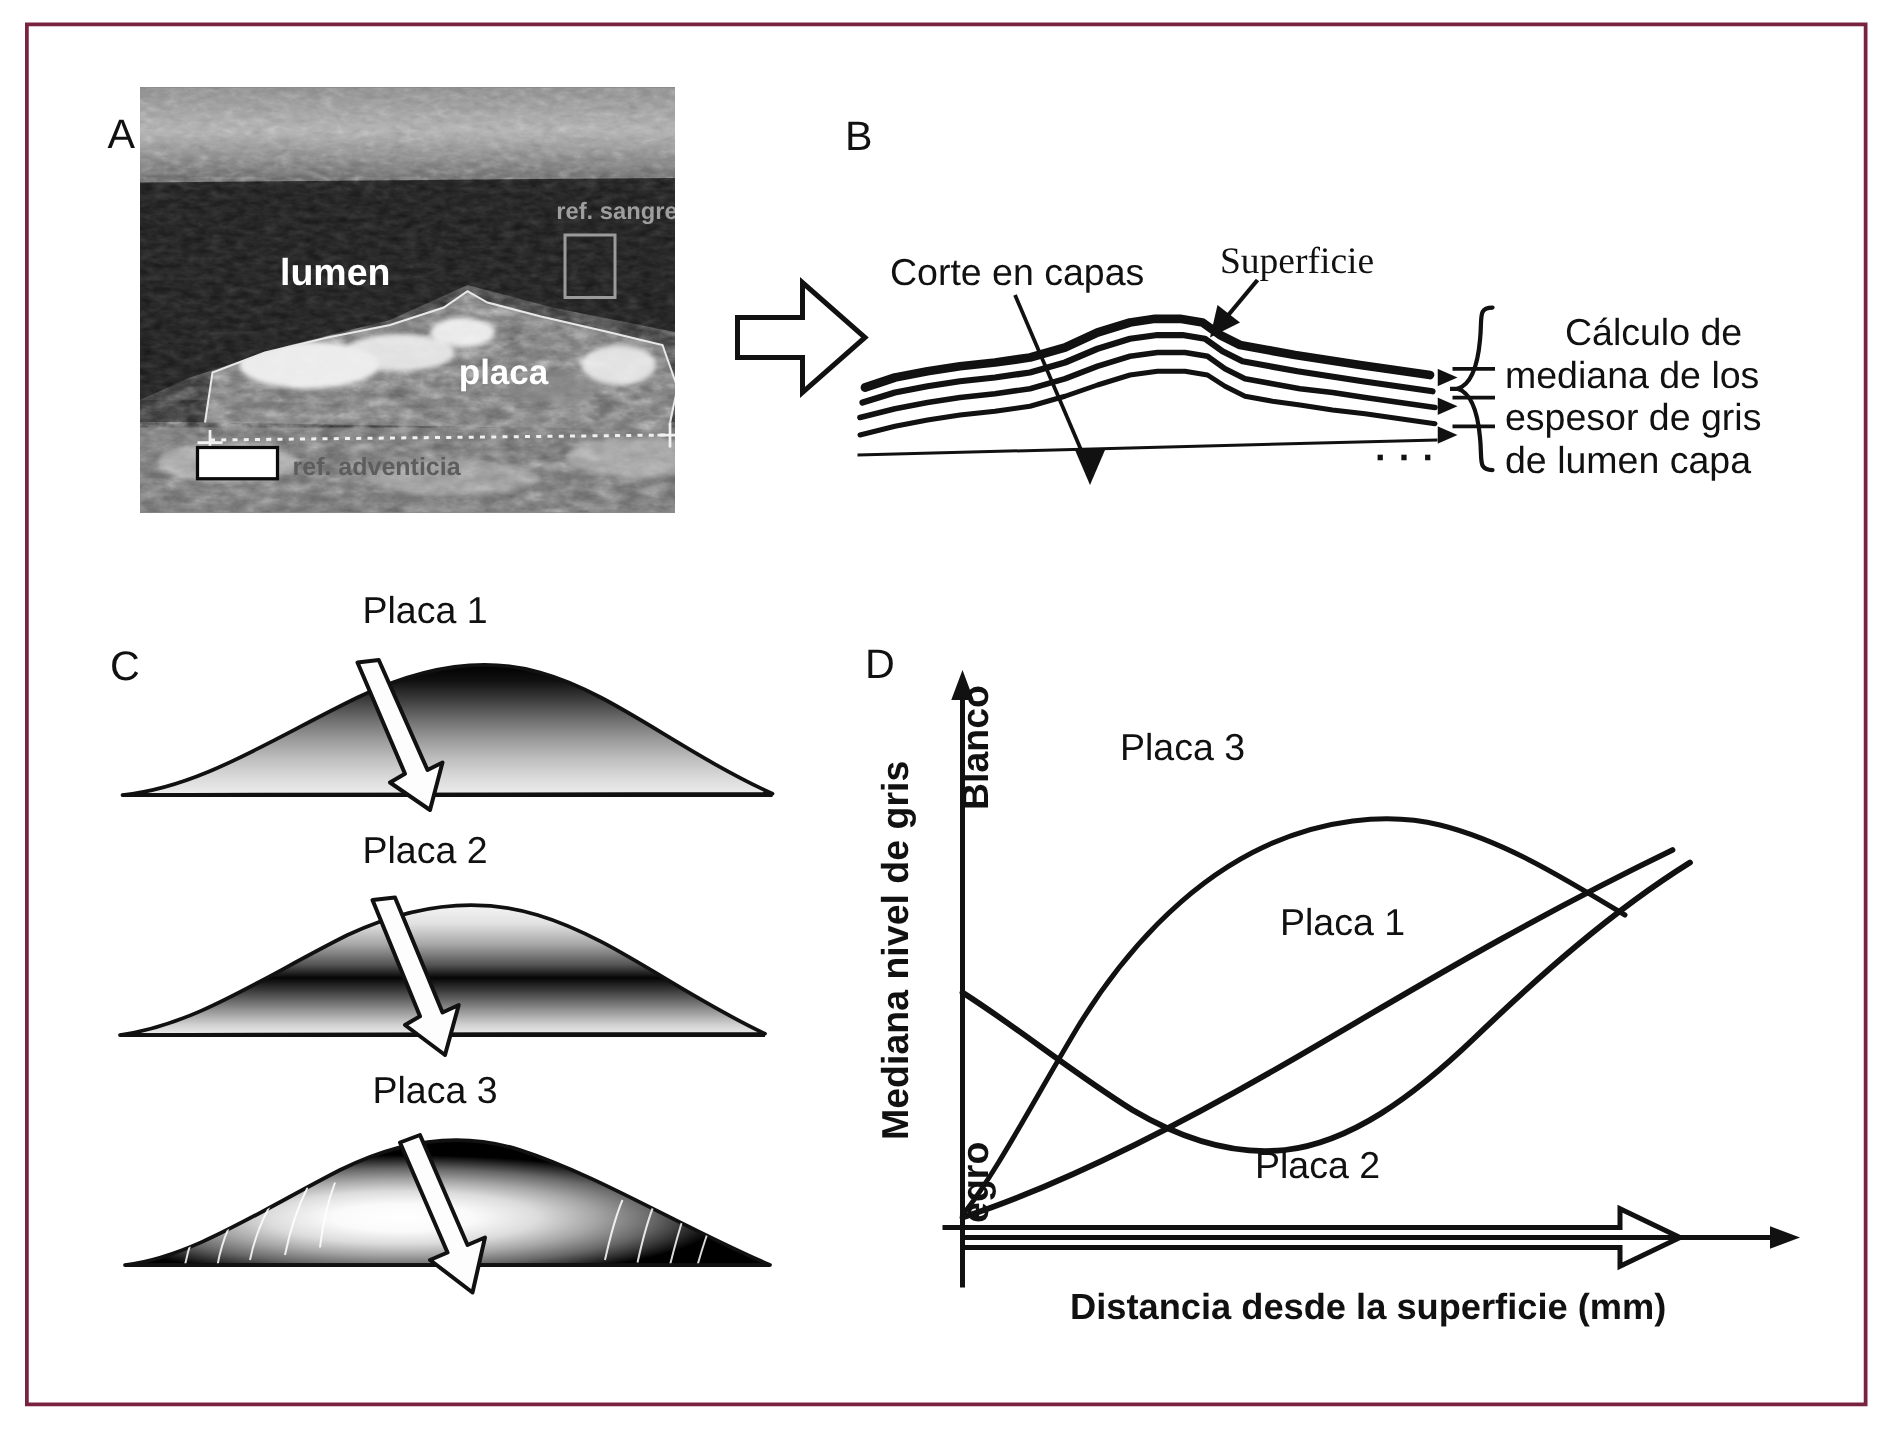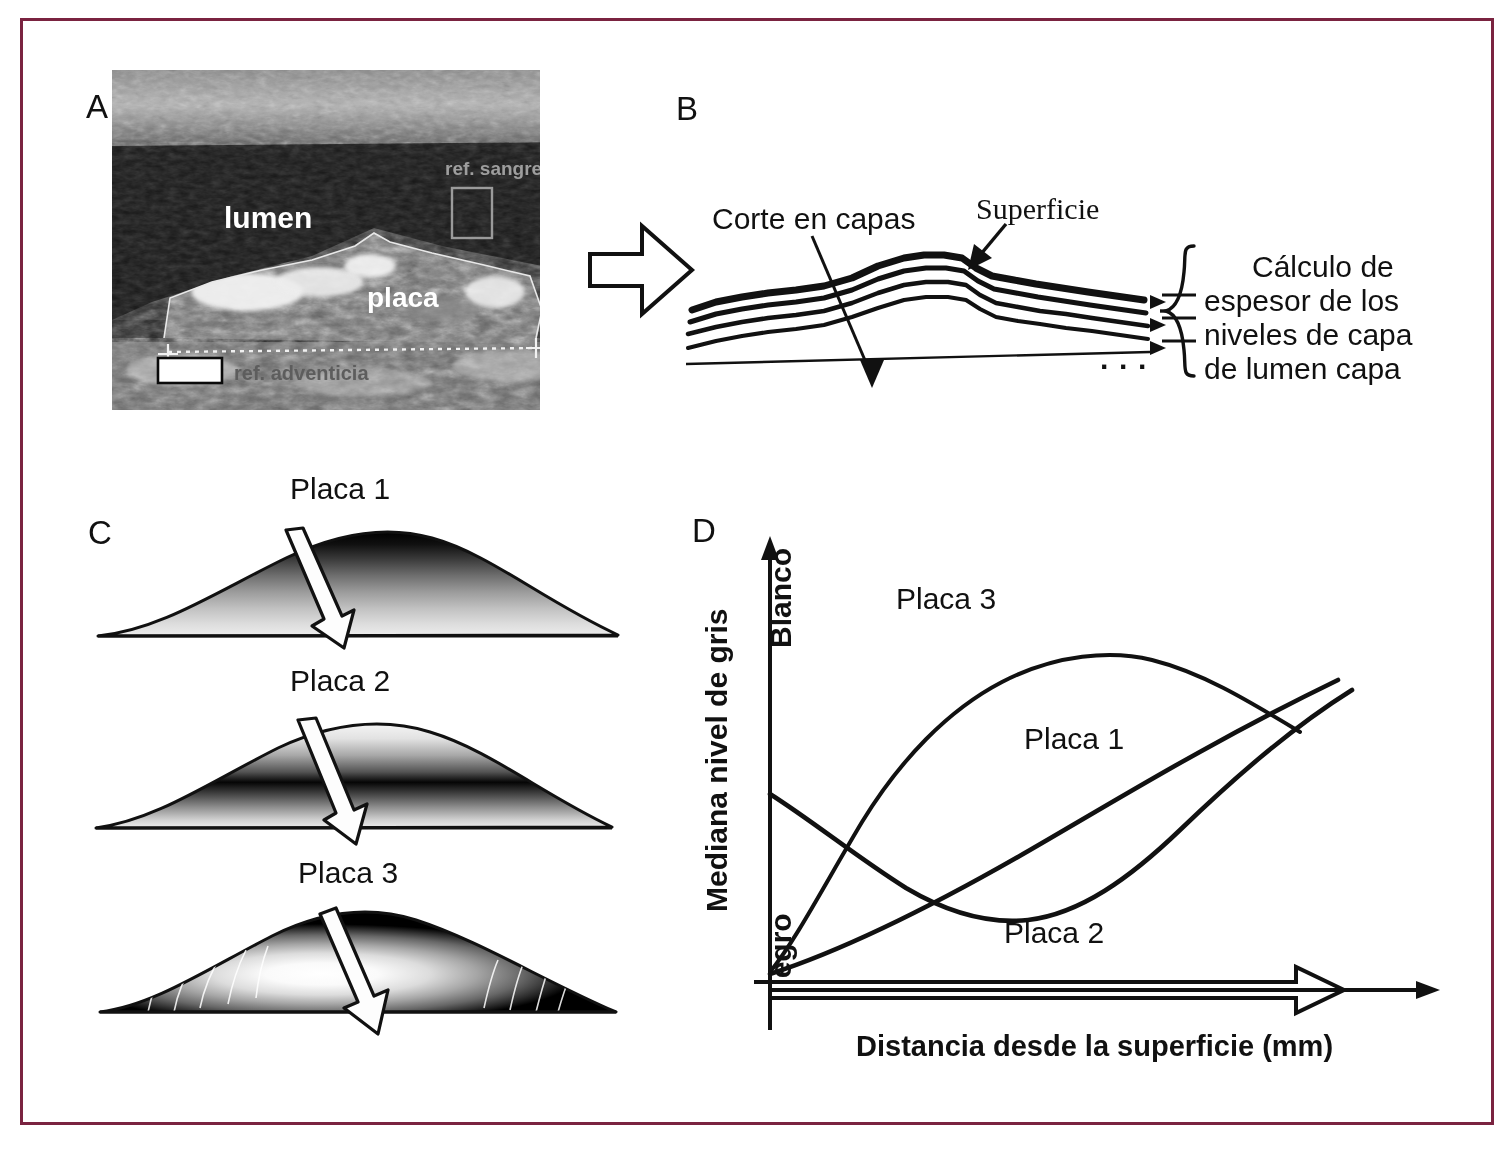--- a/index.html
+++ b/index.html
@@ -161,22 +161,22 @@
   <svg style="position:absolute;left:588px;top:220px;" width="110" height="100" viewBox="0 0 110 100">
     <path d="M2,34 L54,34 L54,6 L104,50 L54,94 L54,66 L2,66 Z" fill="#ffffff" stroke="#111" stroke-width="4" stroke-linejoin="miter"></path>
   </svg>
 
   <div class="panel-letter" style="left:676px;top:90px;">B</div>
 
   <div class="label label-b" style="left:712px;top:158px;margin-top:44px;">Corte en capas</div>
   <div class="label label-b" style="left:976px;top:192px;font-family:Liberation Serif, serif;">Superficie</div>
 
   <div class="label label-b" style="left:1252px;top:250px;">Cálculo de</div>
-  <div class="label label-b" style="left:1204px;top:284px;">espesor de los</div>
-  <div class="label label-b" style="left:1204px;top:318px;">niveles de capa</div>
+  <div class="label label-b" style="left:1204px;top:284px;">mediana de los</div>
+  <div class="label label-b" style="left:1204px;top:318px;">espesor de gris</div>
   <div class="label label-b" style="left:1204px;top:352px;">de lumen capa</div>
 
   <svg style="position:absolute;left:676px;top:200px;" width="520" height="200" viewBox="0 0 520 200">
 
     <path d="M16,110 L40,102 L66,97 L92,93 L120,90 L148,86 L176,78 L202,66 L228,58 L248,55 L268,55 L286,58 L300,68 L316,76 L338,80 L360,84 L386,88 L412,92 L440,96 L468,100" class="nofill" stroke="#111" stroke-width="7" stroke-linejoin="round" stroke-linecap="round"></path>
 
     <path d="M14,122 L40,114 L66,109 L92,105 L120,102 L148,98 L176,90 L202,79 L228,71 L250,68 L270,68 L288,71 L302,81 L318,89 L340,93 L362,97 L388,101 L414,105 L442,109 L470,113" class="nofill" stroke="#111" stroke-width="5" stroke-linejoin="round" stroke-linecap="round"></path>
 
     <path d="M12,134 L40,127 L66,122 L92,118 L120,115 L148,111 L176,103 L202,93 L228,85 L250,82 L272,82 L290,85 L304,95 L320,103 L342,107 L364,111 L390,114 L416,118 L444,122 L472,126" class="nofill" stroke="#111" stroke-width="4.5" stroke-linejoin="round" stroke-linecap="round"></path>
 

